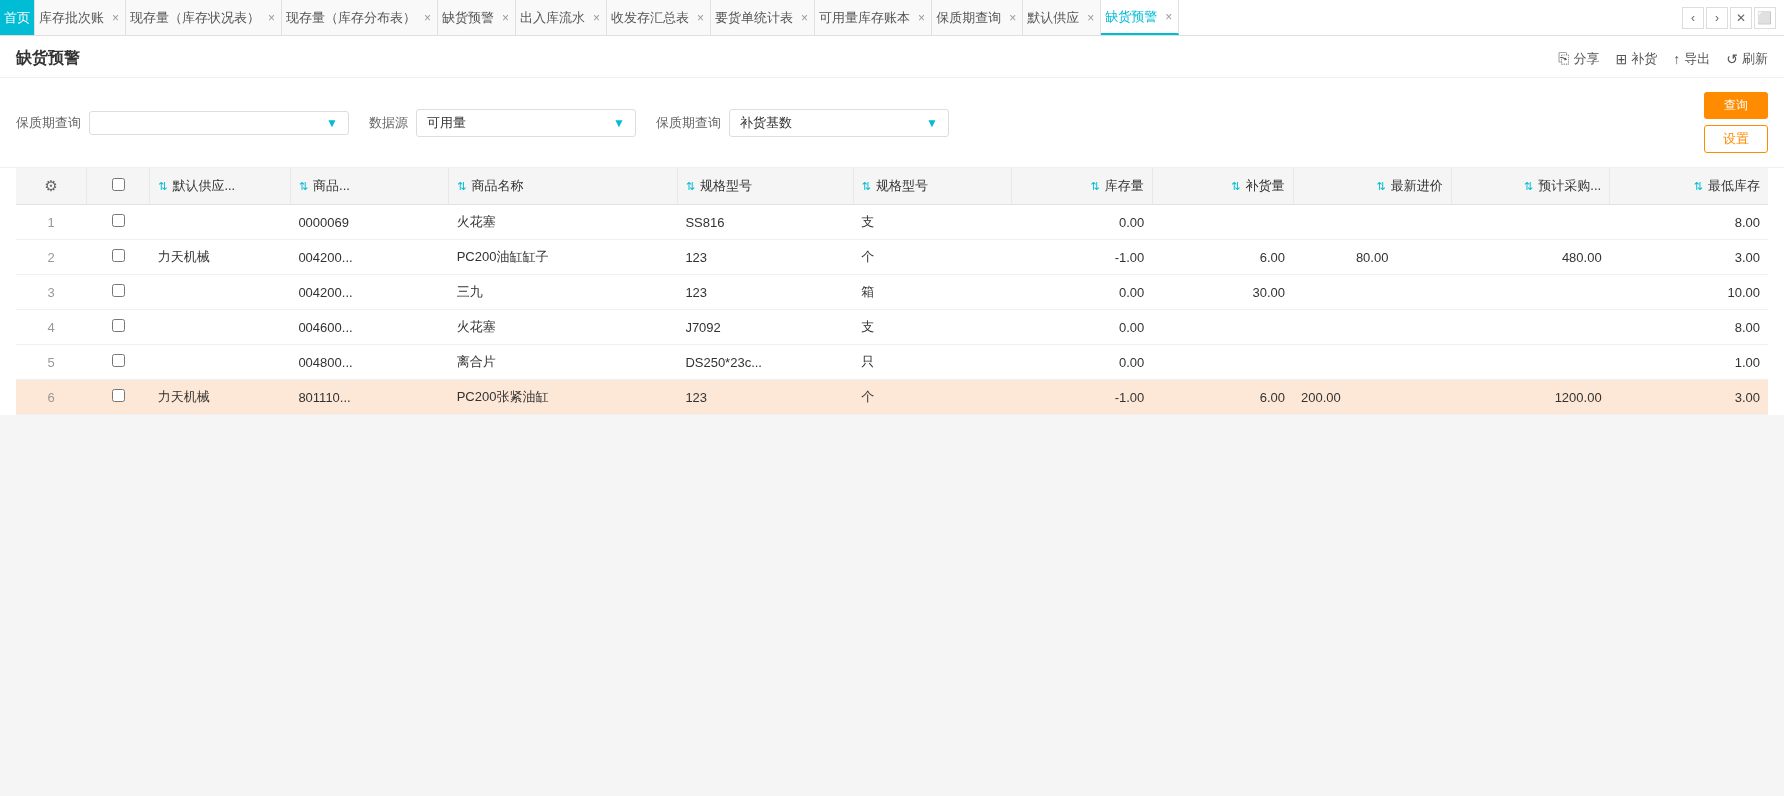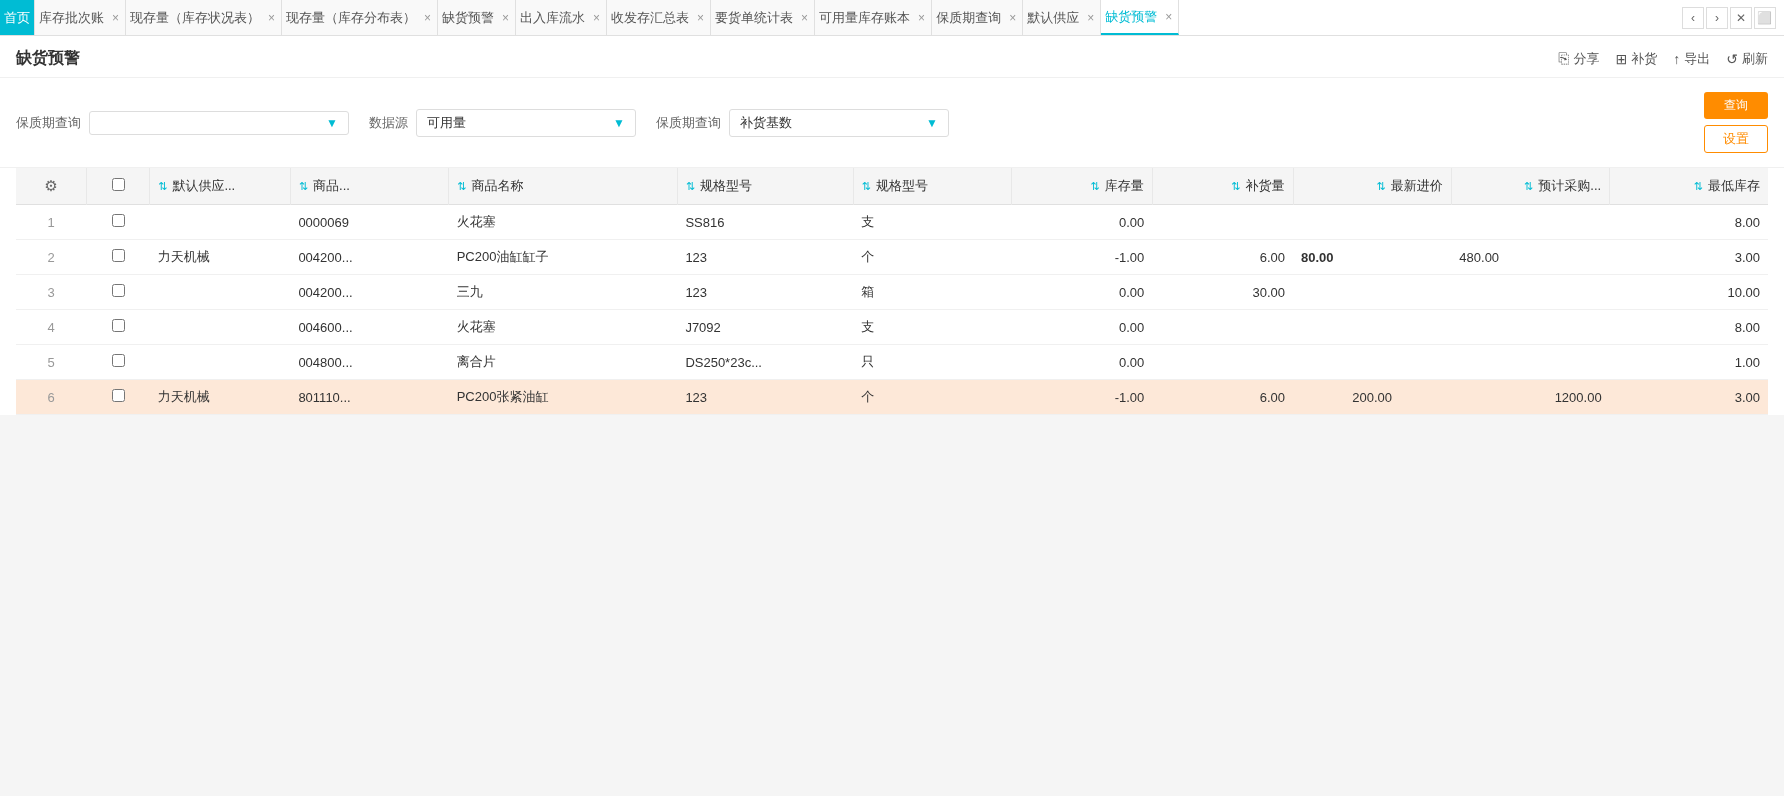--- a/index.html
+++ b/index.html
@@ -445,22 +445,22 @@
           <tr>
       <td class="col-index" style="text-align:center;color:#999;">2</td>
       <td class="col-checkbox" style="text-align:center;"><input type="checkbox" style=""></td>
       <td class="col-supplier">力天机械</td>
       <td class="col-sku">004200...</td>
       <td class="col-name">PC200油缸缸子</td>
       <td class="col-spec">123</td>
       <td class="col-unit">个</td>
       <td class="col-stock" style="text-align:right;">-1.00</td>
       <td class="col-replenish" style="text-align:right;">6.00</td>
-      <td class="col-latestprice" style="text-align:left;font-weight:bold;">80.00</td>
-      <td class="col-forecast" style="text-align:left;">480.00</td>
+      <td class="col-latestprice" style="text-align:center;">80.00</td>
+      <td class="col-forecast" style="text-align:right;">480.00</td>
       <td class="col-minstk" style="text-align:right;">3.00</td>
     </tr>
           <tr>
       <td class="col-index" style="text-align:center;color:#999;">3</td>
       <td class="col-checkbox" style="text-align:center;"><input type="checkbox" style=""></td>
       <td class="col-supplier"></td>
       <td class="col-sku">004200...</td>
       <td class="col-name">三九</td>
       <td class="col-spec">123</td>
       <td class="col-unit">箱</td>
@@ -501,20 +501,20 @@
           <tr class="highlighted">
       <td class="col-index" style="text-align:center;color:#999;">6</td>
       <td class="col-checkbox" style="text-align:center;"><input type="checkbox" style=""></td>
       <td class="col-supplier">力天机械</td>
       <td class="col-sku">801110...</td>
       <td class="col-name">PC200张紧油缸</td>
       <td class="col-spec">123</td>
       <td class="col-unit">个</td>
       <td class="col-stock" style="text-align:right;">-1.00</td>
       <td class="col-replenish" style="text-align:right;">6.00</td>
-      <td class="col-latestprice" style="text-align:center;">200.00</td>
+      <td class="col-latestprice" style="text-align:left;">200.00</td>
       <td class="col-forecast" style="text-align:right;">1200.00</td>
       <td class="col-minstk" style="text-align:right;">3.00</td>
     </tr>
         </tbody>
     </table>
   </div>
 </div>
 
 </body></html>

